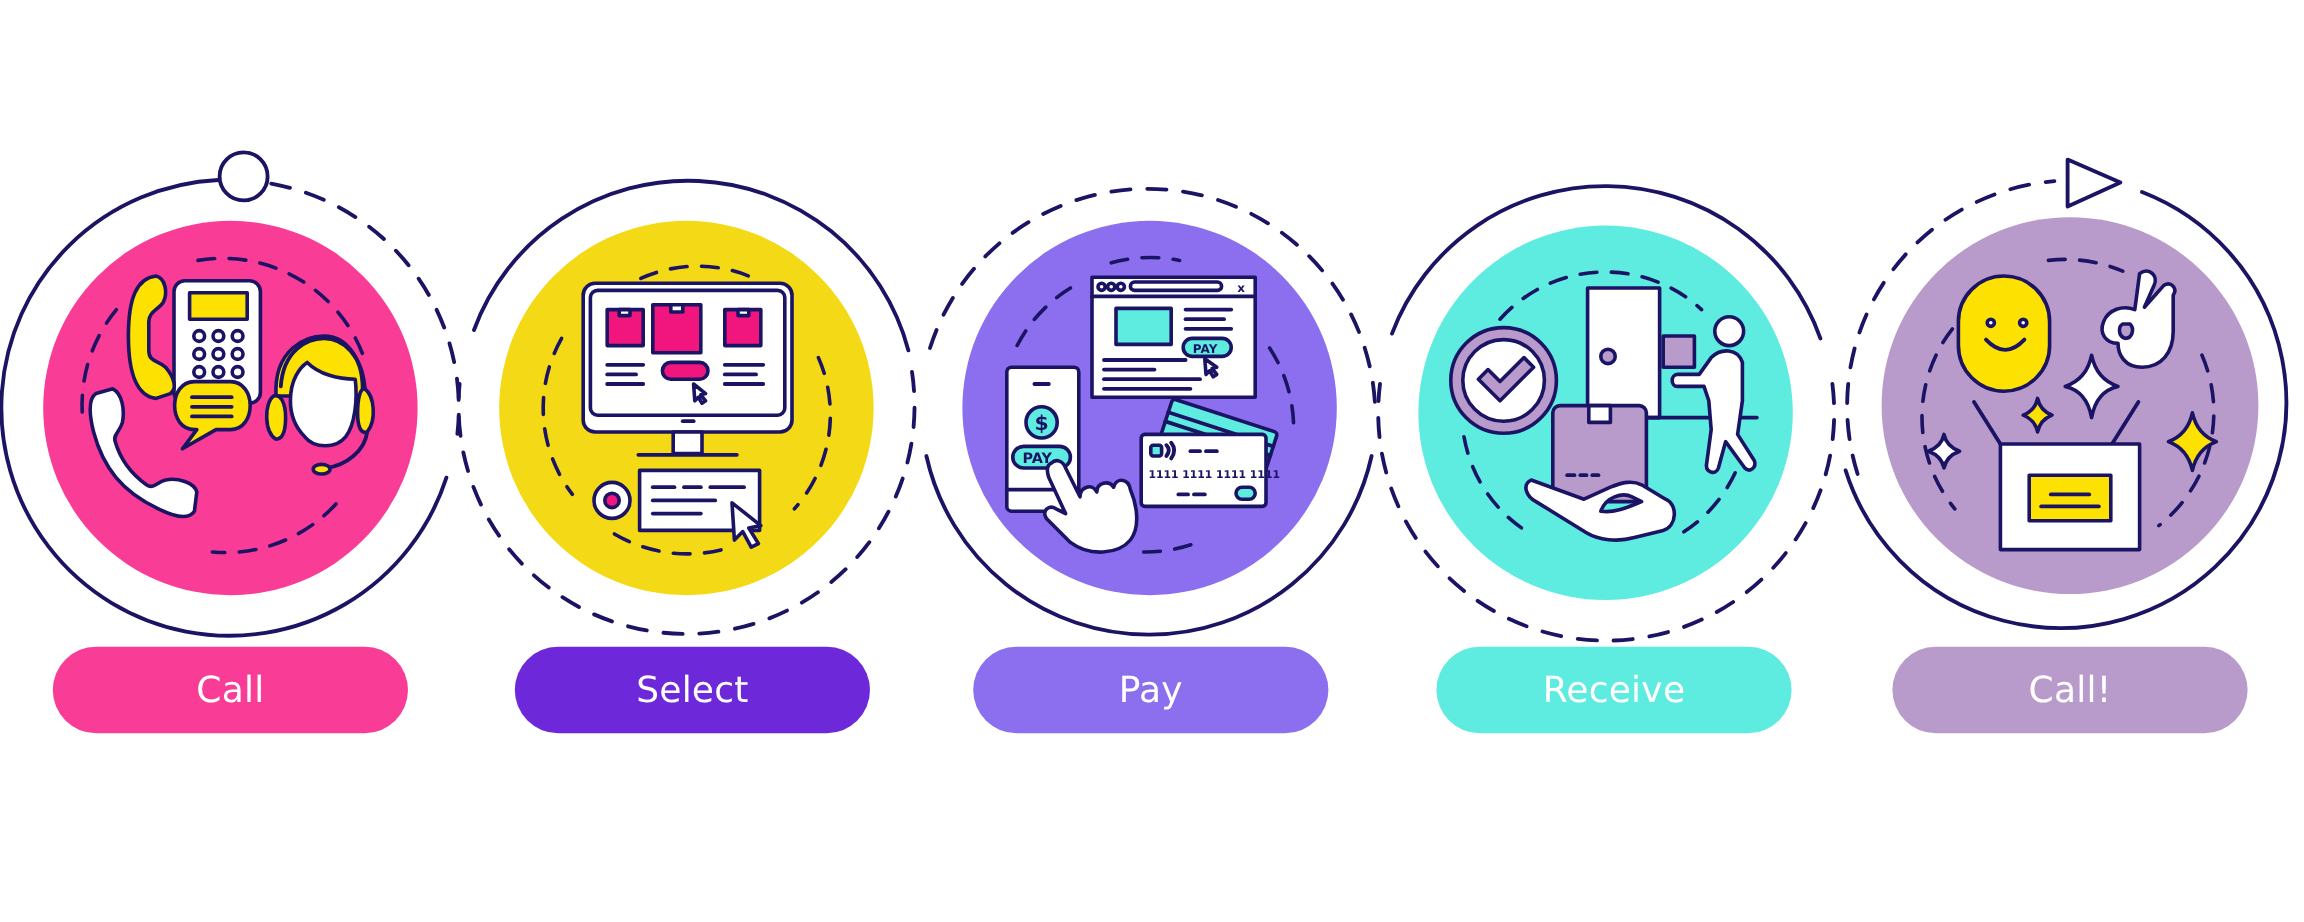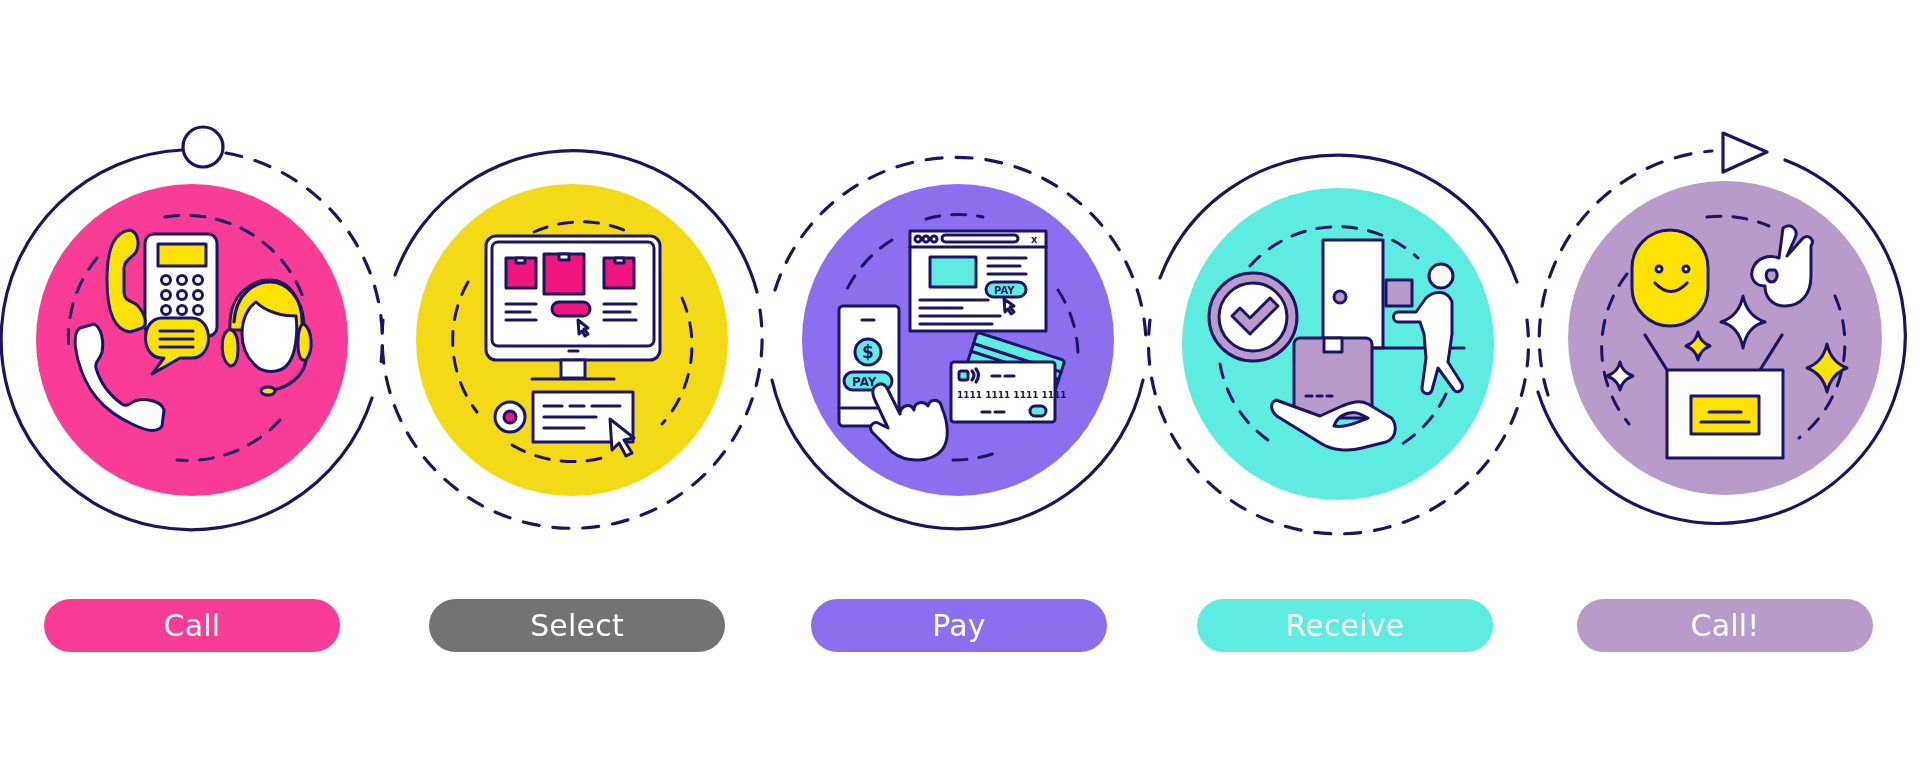--- a/index.html
+++ b/index.html
@@ -1,19 +1,19 @@
 <!DOCTYPE html>
 <html><head>
 <meta charset="utf-8">
 <style>
   html, body { margin: 0; padding: 0; background: #ffffff; }
   body { width: 1920px; height: 768px; position: relative; overflow: hidden; font-family: "Liberation Sans", "DejaVu Sans", sans-serif; }
   #art { position: absolute; left: 0; top: 0; width: 1920px; height: 768px; }
   .pill {
-    position: absolute; top: 599px; width: 296px; height: 53px; border-radius: 36px;
+    position: absolute; top: 539px; width: 296px; height: 72px; border-radius: 36px;
     display: flex; align-items: center; justify-content: center;
     color: #ffffff; font-size: 30px; letter-spacing: 0.2px; cursor: pointer;
     font-family: "DejaVu Sans", "Liberation Sans", sans-serif; font-weight: normal;
   }
   .ln { fill: none; stroke: #1b1464; stroke-width: 3.2; stroke-linecap: round; stroke-linejoin: round; }
   .dash { fill: none; stroke: #1b1464; stroke-width: 3.2; stroke-dasharray: 16 14; stroke-linecap: round; }
   .idash { fill: none; stroke: #1b1464; stroke-width: 3; stroke-dasharray: 14 12; stroke-linecap: round; }
   .o { stroke: #1b1464; stroke-width: 3; stroke-linejoin: round; stroke-linecap: round; }
   .cardtxt { font-family: "DejaVu Sans", sans-serif; font-weight: bold; fill: #1b1464; }
 </style>
@@ -258,21 +258,21 @@
       <rect class="o" x="-34" y="58" width="68" height="38" fill="#fde100"></rect>
       <line class="ln" x1="-16" y1="74" x2="16" y2="74"></line>
       <line class="ln" x1="-24" y1="84" x2="24" y2="84"></line>
     </g>
   </g>
 </svg>
 
 <div class="pill" style="left:44px;background:#f93d96;">
   <span>Call</span>
 </div>
-<div class="pill" style="left:429px;background:#737373;">
+<div class="pill" style="left:429px;background:#6d28d9;">
   <span>Select</span>
 </div>
 <div class="pill" style="left:811px;background:#8b6fee;">
   <span>Pay</span>
 </div>
 <div class="pill" style="left:1197px;background:#5eebe0;">
   <span>Receive</span>
 </div>
 <div class="pill" style="left:1577px;background:#b89bca;">
   <span>Call!</span>

